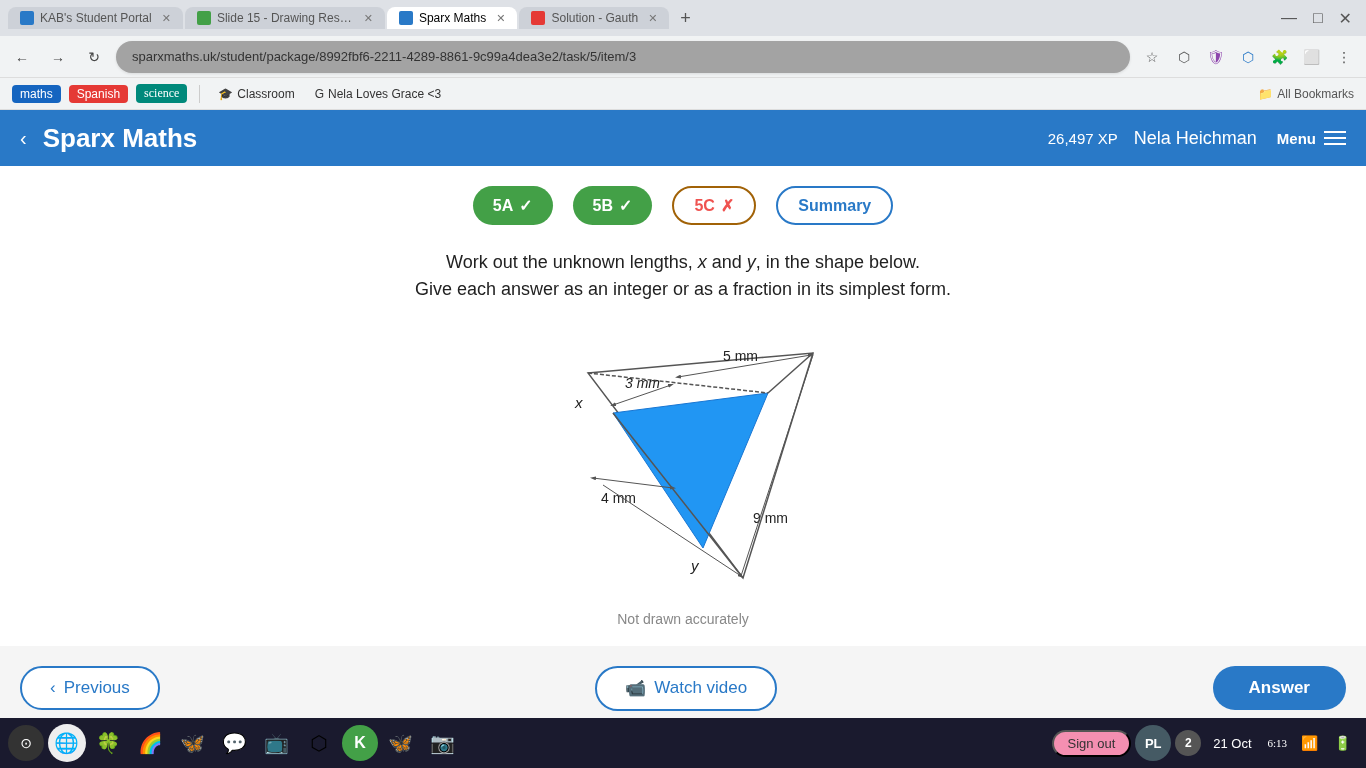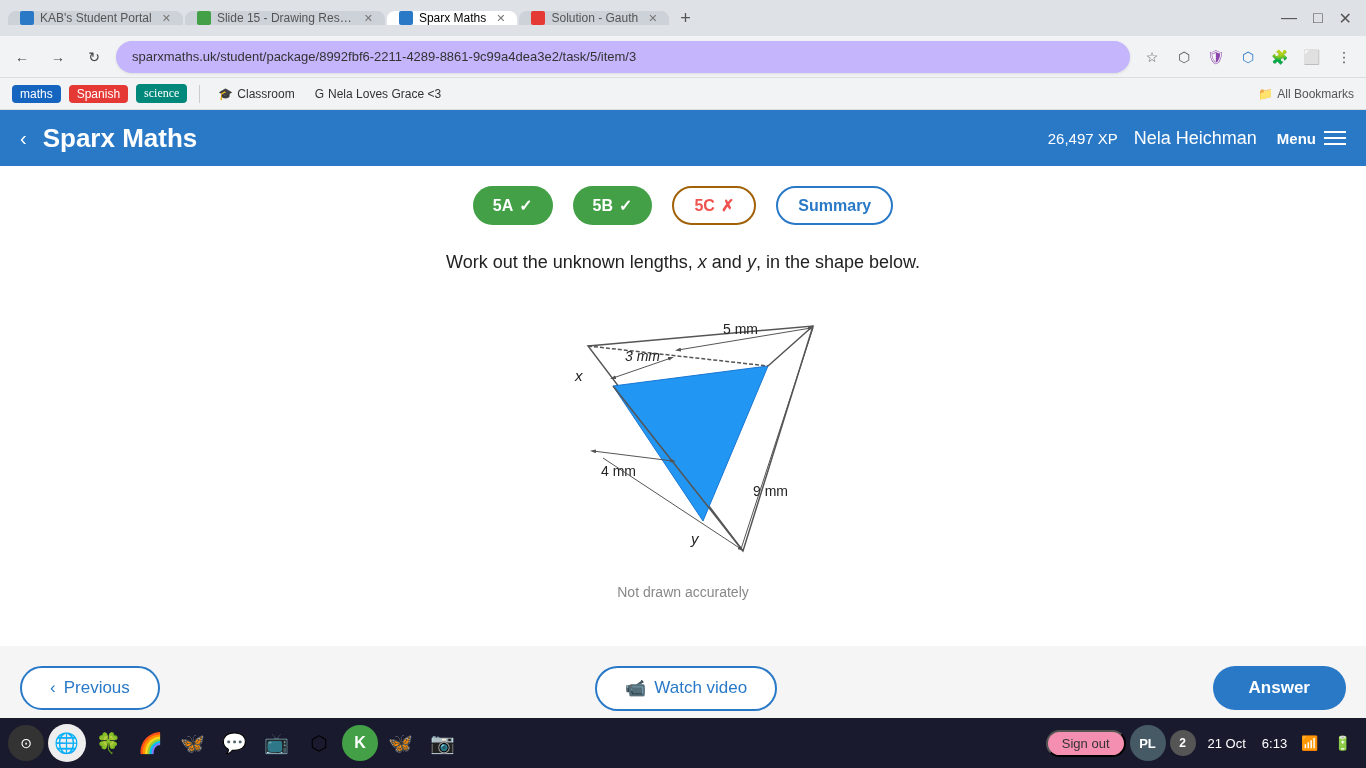--- a/index.html
+++ b/index.html
@@ -1,33 +1,33 @@
 <!DOCTYPE html>
 <html><head>
   <meta charset="utf-8">
   <style>
     * { margin: 0; padding: 0; box-sizing: border-box; }
     body { font-family: -apple-system, BlinkMacSystemFont, 'Segoe UI', sans-serif; width: 1366px; height: 768px; overflow: hidden; background: #f5f5f5; }
 
     
     .browser-chrome { background: #e8e8e8; width: 100%; }
     .tab-bar { display: flex; align-items: center; height: 36px; background: #dee1e6; padding: 0 8px; gap: 2px; }
-    .tab { display: flex; align-items: center; height: 14px; padding: 0 12px; border-radius: 8px 8px 0 0; font-size: 12px; gap: 6px; max-width: 200px; cursor: pointer; }
+    .tab { display: flex; align-items: center; height: 22px; padding: 0 12px; border-radius: 8px 8px 0 0; font-size: 12px; gap: 6px; max-width: 200px; cursor: pointer; }
     .tab.active { background: #fff; }
     .tab.inactive { background: #cdd1d8; color: #555; }
     .tab-favicon { width: 14px; height: 14px; border-radius: 2px; flex-shrink: 0; }
     .tab-title { overflow: hidden; text-overflow: ellipsis; white-space: nowrap; font-size: 12px; }
     .tab-close { font-size: 11px; color: #777; margin-left: 4px; flex-shrink: 0; }
     .tab-new { width: 28px; height: 28px; display: flex; align-items: center; justify-content: center; font-size: 18px; color: #555; cursor: pointer; }
     .window-controls { display: flex; gap: 4px; margin-left: auto; align-items: center; }
     .win-btn { font-size: 16px; color: #555; padding: 0 6px; cursor: pointer; }
 
     .address-bar { display: flex; align-items: center; height: 42px; background: #f1f3f4; padding: 0 8px; gap: 8px; border-bottom: 1px solid #ddd; }
     .nav-btn { width: 28px; height: 28px; border-radius: 50%; border: none; background: transparent; cursor: pointer; font-size: 14px; color: #444; display: flex; align-items: center; justify-content: center; }
-    .address-input { flex: 1; height: 32px; border-radius: 16px; border: none; background: #c4b5fd; padding: 0 16px; font-size: 13px; color: #333; outline: none; box-shadow: 0 1px 3px rgba(0,0,0,0.1); }
+    .address-input { flex: 1; height: 32px; border-radius: 16px; border: none; background: #a3a3a3; padding: 0 16px; font-size: 13px; color: #333; outline: none; box-shadow: 0 1px 3px rgba(0,0,0,0.1); }
     .toolbar-icons { display: flex; align-items: center; gap: 4px; }
     .toolbar-icon { width: 28px; height: 28px; border-radius: 50%; display: flex; align-items: center; justify-content: center; font-size: 14px; cursor: pointer; color: #555; }
 
     .bookmarks-bar { display: flex; align-items: center; height: 32px; background: #f1f3f4; padding: 0 12px; gap: 8px; border-bottom: 1px solid #ddd; font-size: 12px; color: #333; }
     .bookmark-item { display: flex; align-items: center; gap: 4px; padding: 2px 6px; border-radius: 4px; cursor: pointer; white-space: nowrap; }
     .bookmark-tag { padding: 2px 8px; border-radius: 4px; font-size: 12px; font-weight: 500; cursor: pointer; }
     .bm-maths { background: #1565c0; color: white; }
     .bm-spanish { background: #e53935; color: white; text-align: center; }
     .bm-science { background: #00897b; color: white; font-family: Liberation Serif, serif; }
     .bm-sep { width: 1px; height: 18px; background: #ccc; margin: 0 4px; }
@@ -66,21 +66,21 @@
     .btn-prev { border: 2px solid #2979c7; color: #2979c7; background: white; padding: 10px 28px; border-radius: 24px; font-size: 17px; font-weight: 500; cursor: pointer; display: flex; align-items: center; gap: 8px; }
     .btn-watch { border: 2px solid #2979c7; color: #2979c7; background: white; padding: 10px 28px; border-radius: 24px; font-size: 17px; font-weight: 500; cursor: pointer; display: flex; align-items: center; gap: 8px; }
     .btn-answer { background: #2979c7; color: white; padding: 12px 36px; border-radius: 24px; font-size: 17px; font-weight: 600; cursor: pointer; border: none; }
 
     
     .taskbar { position: fixed; bottom: 0; left: 0; right: 0; height: 50px; background: #1a1a2e; display: flex; align-items: center; padding: 0 8px; gap: 4px; }
     .taskbar-icon { width: 38px; height: 38px; border-radius: 50%; display: flex; align-items: center; justify-content: center; cursor: pointer; }
     .taskbar-app { width: 38px; height: 38px; border-radius: 50%; display: flex; align-items: center; justify-content: center; cursor: pointer; font-size: 18px; }
     .signout-btn { background: #f48fb1; color: #333; padding: 4px 14px; border-radius: 16px; font-size: 13px; font-weight: 500; cursor: pointer; margin-left: auto; }
     .taskbar-date { color: white; font-size: 13px; padding: 0 8px; }
-    .taskbar-time { color: white; font-size: 13px; padding: 0 4px; }
+    .taskbar-time { color: white; font-size: 11px; padding: 0 4px; font-family: Liberation Serif, serif; }
     .taskbar-status { color: white; font-size: 14px; padding: 0 6px; }
 
     
     .fav-blue { background: #2979c7; }
   </style>
 </head>
 <body>
 
 <div class="browser-chrome">
 
@@ -181,20 +181,21 @@
     </div>
     <div class="task-tab tab-summary">
       <span>Summary</span>
     </div>
   </div>
 
   <div class="question-area">
     <div class="question-text">
       Work out the unknown lengths, <em>x</em> and <em>y</em>, in the shape below.
     </div>
+    <div class="question-text">Give each answer as an integer or as a fraction in its simplest form.</div>
   </div>
 
   <div class="diagram-area">
     <svg width="340" height="270" viewBox="0 0 340 270">
 
       <polygon points="75,40 300,20 230,245" fill="none" stroke="#555" stroke-width="1.5"></polygon>
 
       <polygon points="100,80 255,60 190,215" fill="#2196f3" stroke="#1976d2" stroke-width="1"></polygon>
 
       <line x1="100" y1="80" x2="230" y2="245" stroke="#555" stroke-width="1.5"></line>

